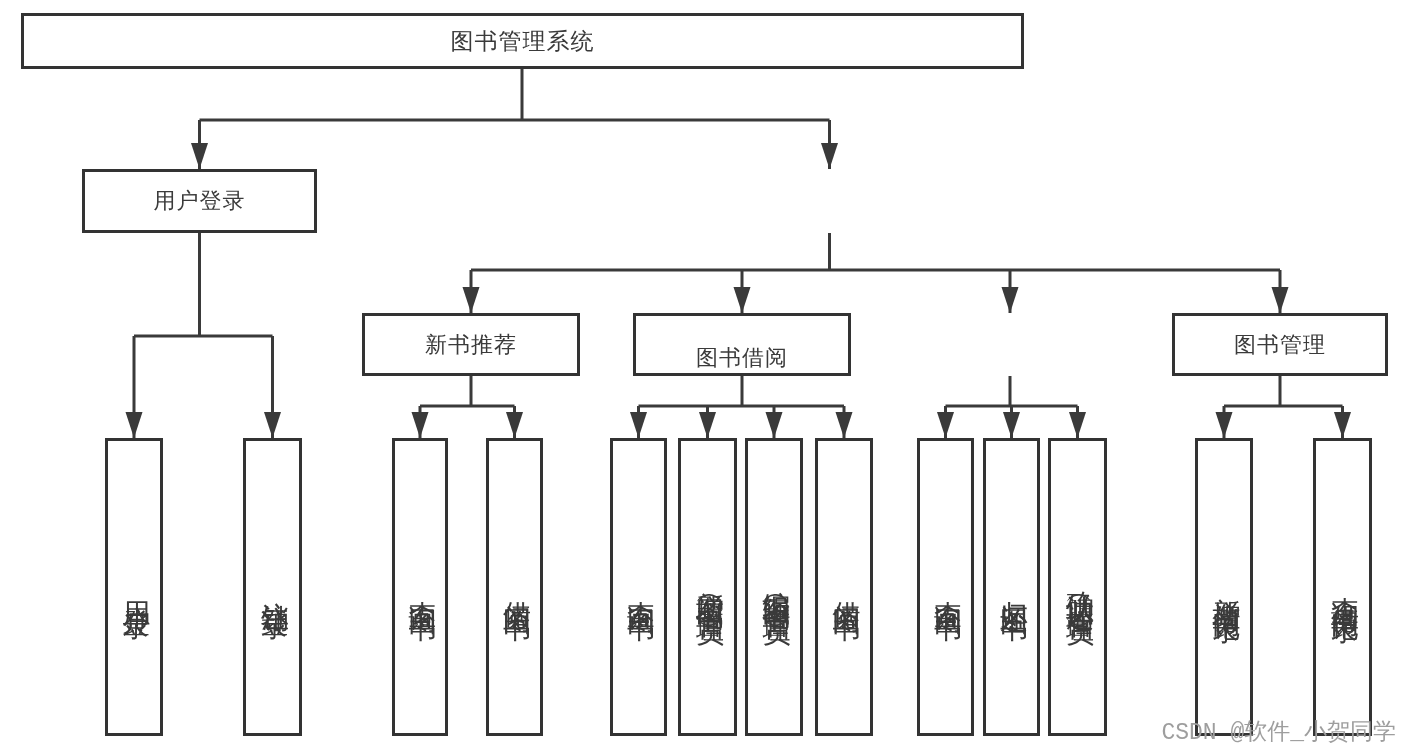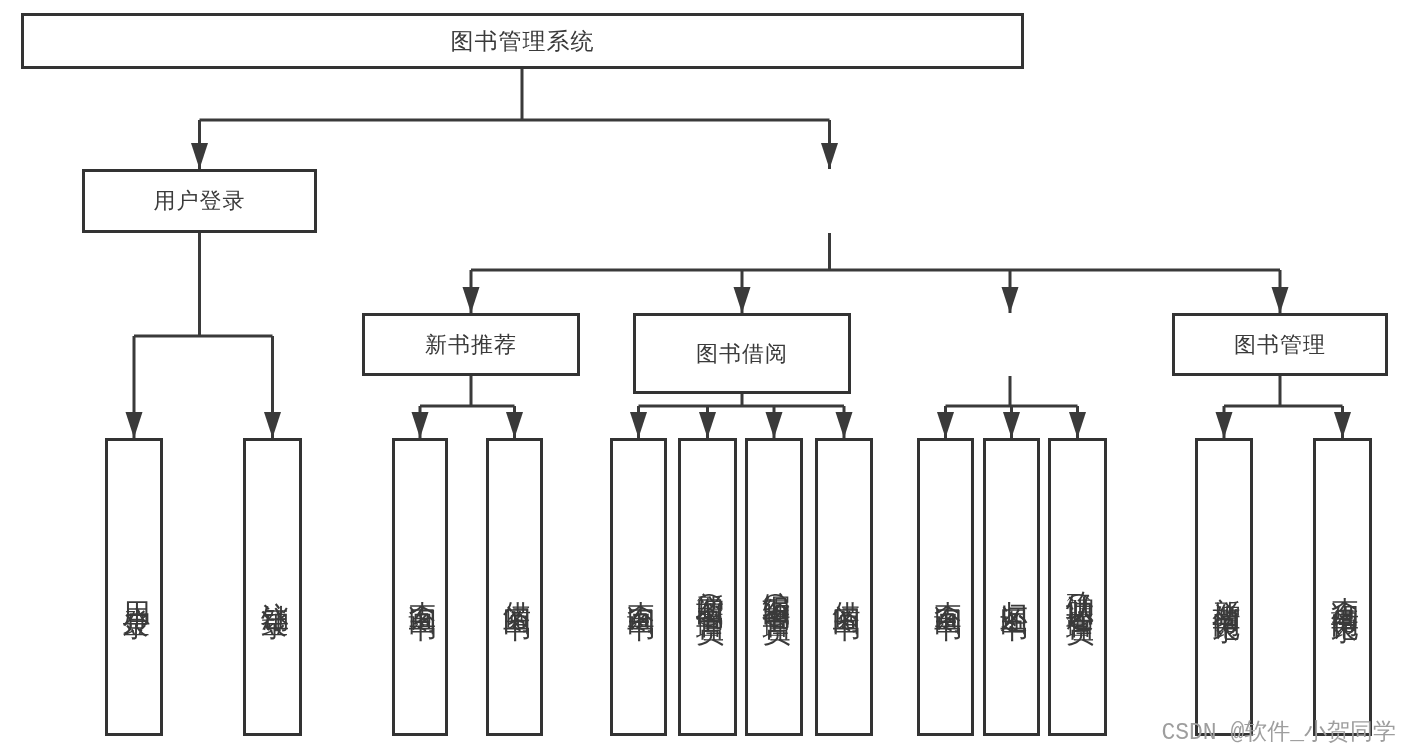--- a/index.html
+++ b/index.html
@@ -94,21 +94,21 @@
     <span class="hlabel">图书管理系统</span>
   </div>
 
   <div class="node" style="left:82px; top:169px; width:235px; height:64px;">
     <span class="hlabel">用户登录</span>
   </div>
 
   <div class="node" style="left:362px; top:313px; width:218px; height:63px;">
     <span class="hlabel">新书推荐</span>
   </div>
-  <div class="node" style="left:633px; top:313px; width:218px; height:81px;">
+  <div class="node" style="left:633px; top:313px; width:218px; height:63px;align-items:flex-end;">
     <span class="hlabel">图书借阅</span>
   </div>
   <div class="node" style="left:1172px; top:313px; width:216px; height:63px;">
     <span class="hlabel">图书管理</span>
   </div>
 
   <div class="node leaf" style="left:105px; top:438px; width:58px; height:298px;">
     <span class="vtext">用户登录</span>
   </div>
   <div class="node leaf" style="left:243px; top:438px; width:59px; height:298px;">

